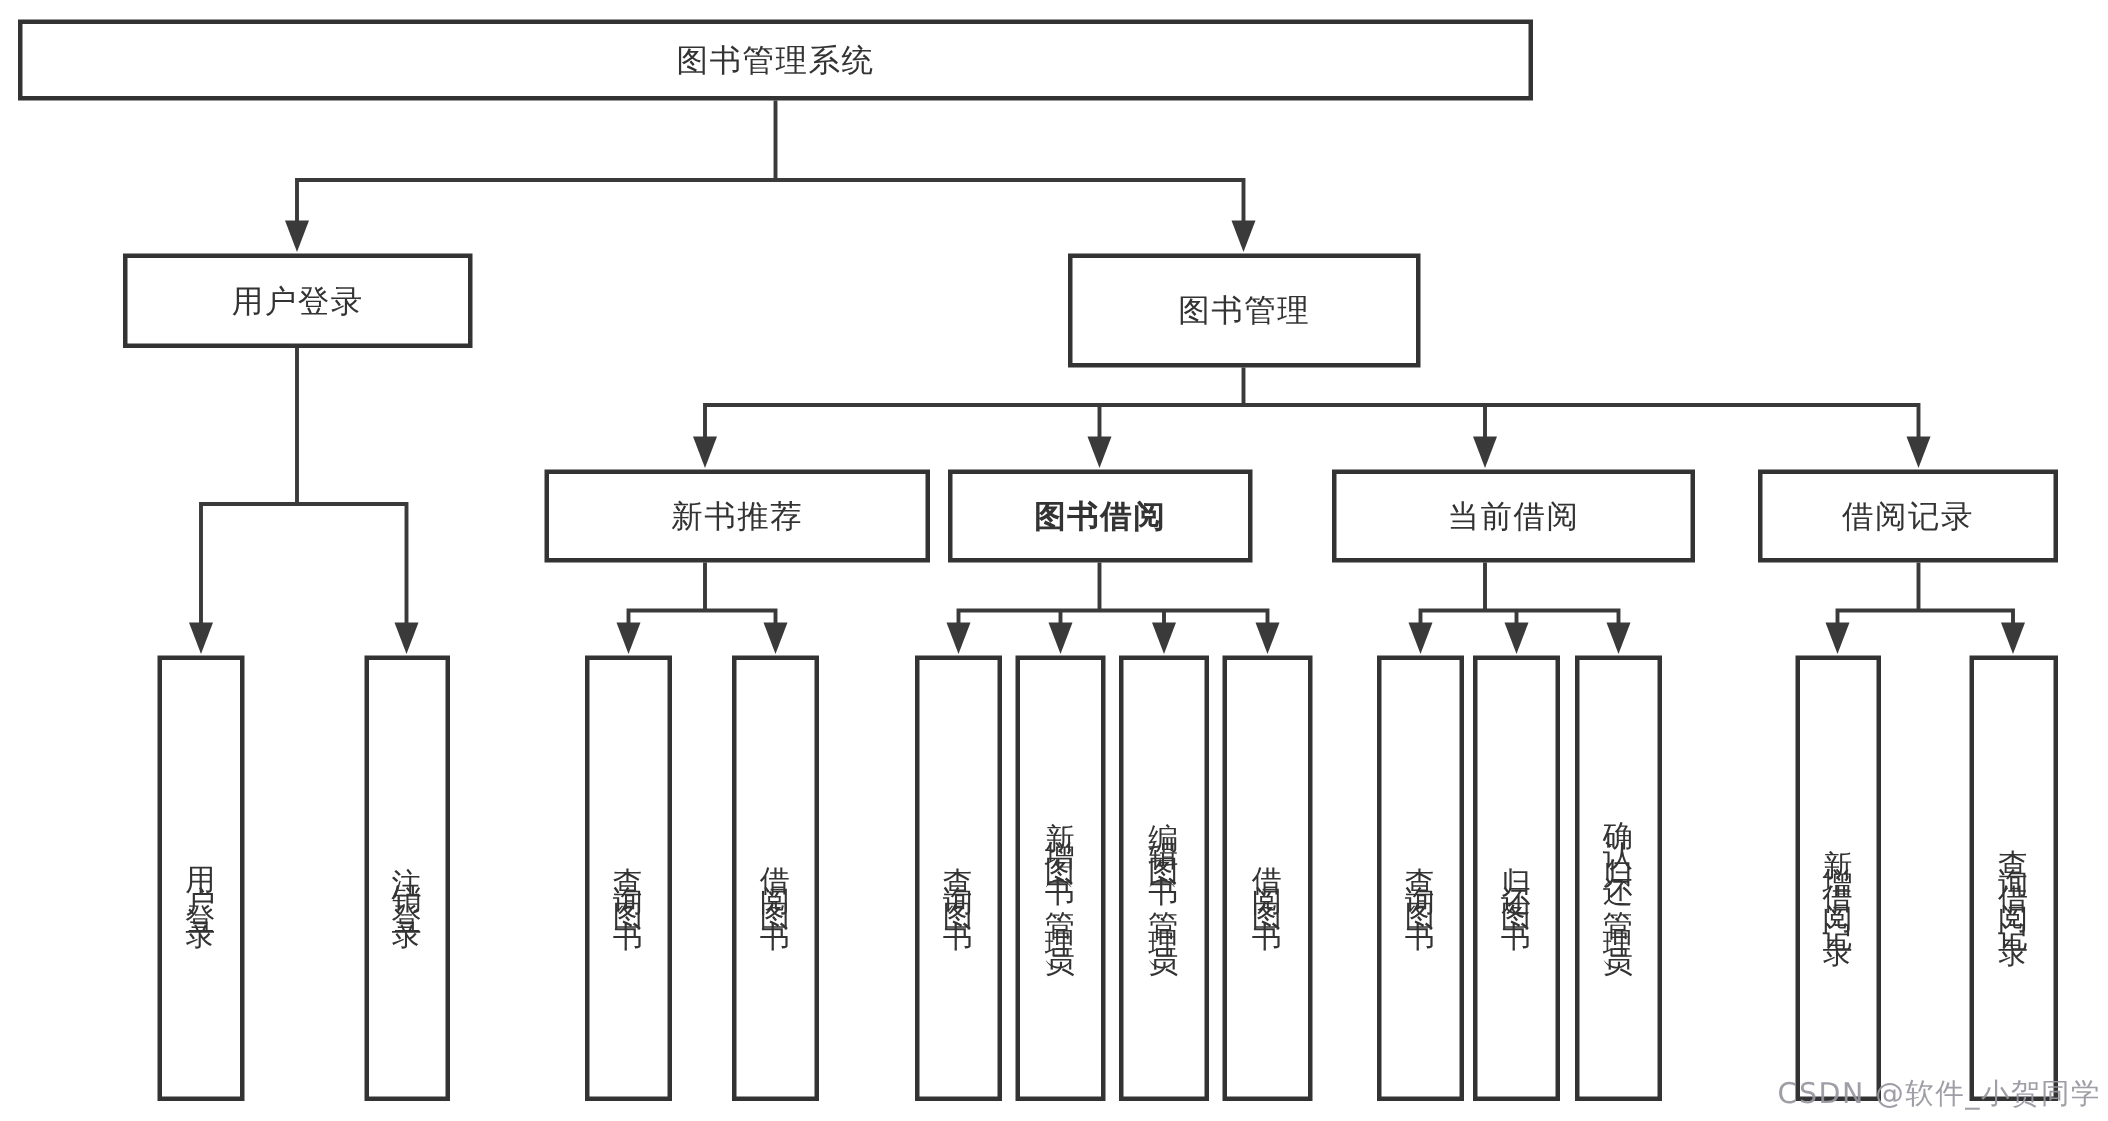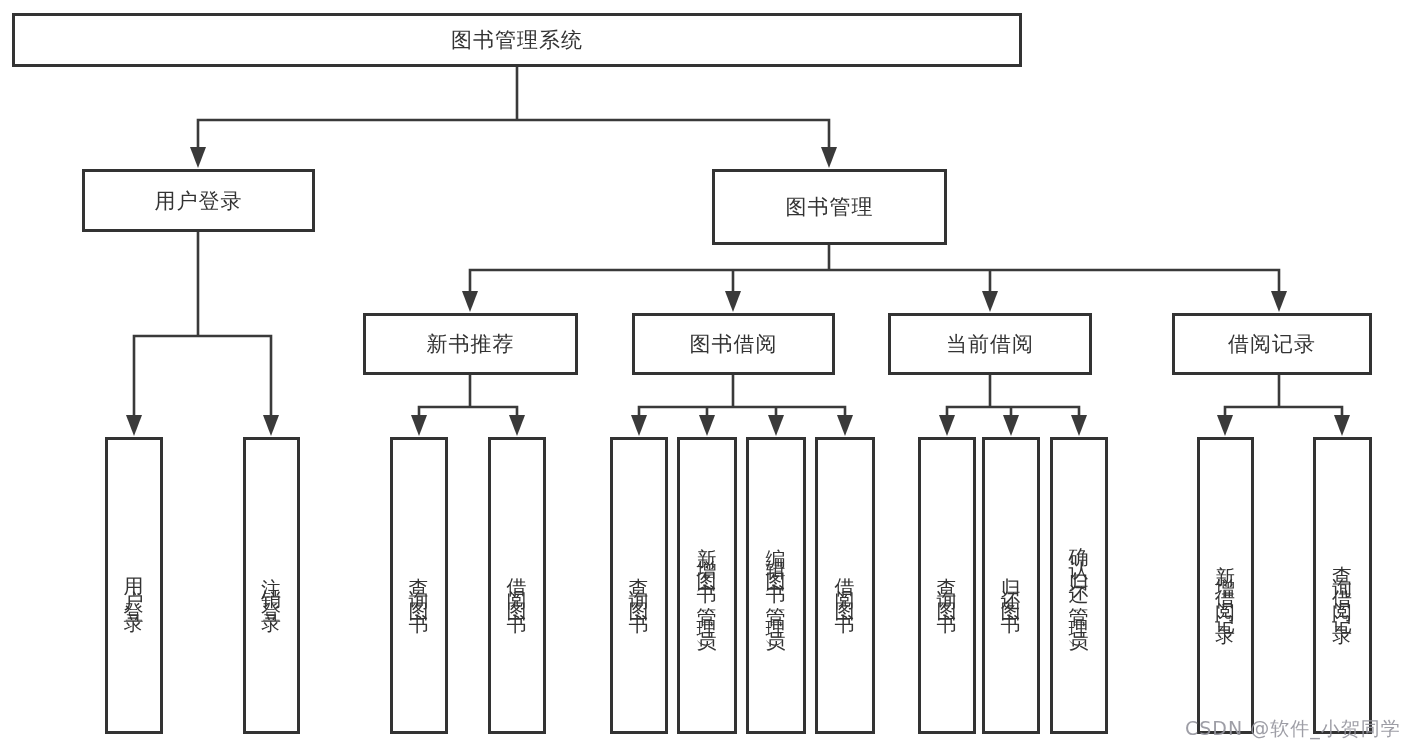--- a/index.html
+++ b/index.html
@@ -40,23 +40,23 @@
     writing-mode: vertical-rl;
     font-size: 20px;
     letter-spacing: 12px;
     line-height: 1;
     white-space: normal;
   }
   .root   { left: 12px;  top: 13px;  width: 1010px; height: 54px; }
   .lvl2a  { left: 82px;  top: 169px; width: 233px;  height: 63px; }
   .lvl2b  { left: 712px; top: 169px; width: 235px;  height: 76px; }
   .lvl3   { top: 313px; height: 62px; }
-  .l3a { left: 363px;  width: 215px; }
-  .l3b { left: 632px;  width: 203px; }
-  .l3c { left: 888px;  width: 204px; text-align: center; }
+  .l3a { left: 363px;  width: 257px; }
+  .l3b { left: 632px;  width: 203px; font-weight: bold; }
+  .l3c { left: 888px;  width: 242px; text-align: center; }
   .l3d { left: 1172px; width: 200px; }
   .leaf { top: 437px; height: 297px; }
   .lf1  { left: 105px;  width: 58px; }
   .lf2  { left: 243px;  width: 57px; }
   .lf3  { left: 390px;  width: 58px; }
   .lf4  { left: 488px;  width: 58px; }
   .lf5  { left: 610px;  width: 58px; }
   .lf6  { left: 677px;  width: 60px; }
   .lf7  { left: 746px;  width: 60px; }
   .lf8  { left: 815px;  width: 60px; }

